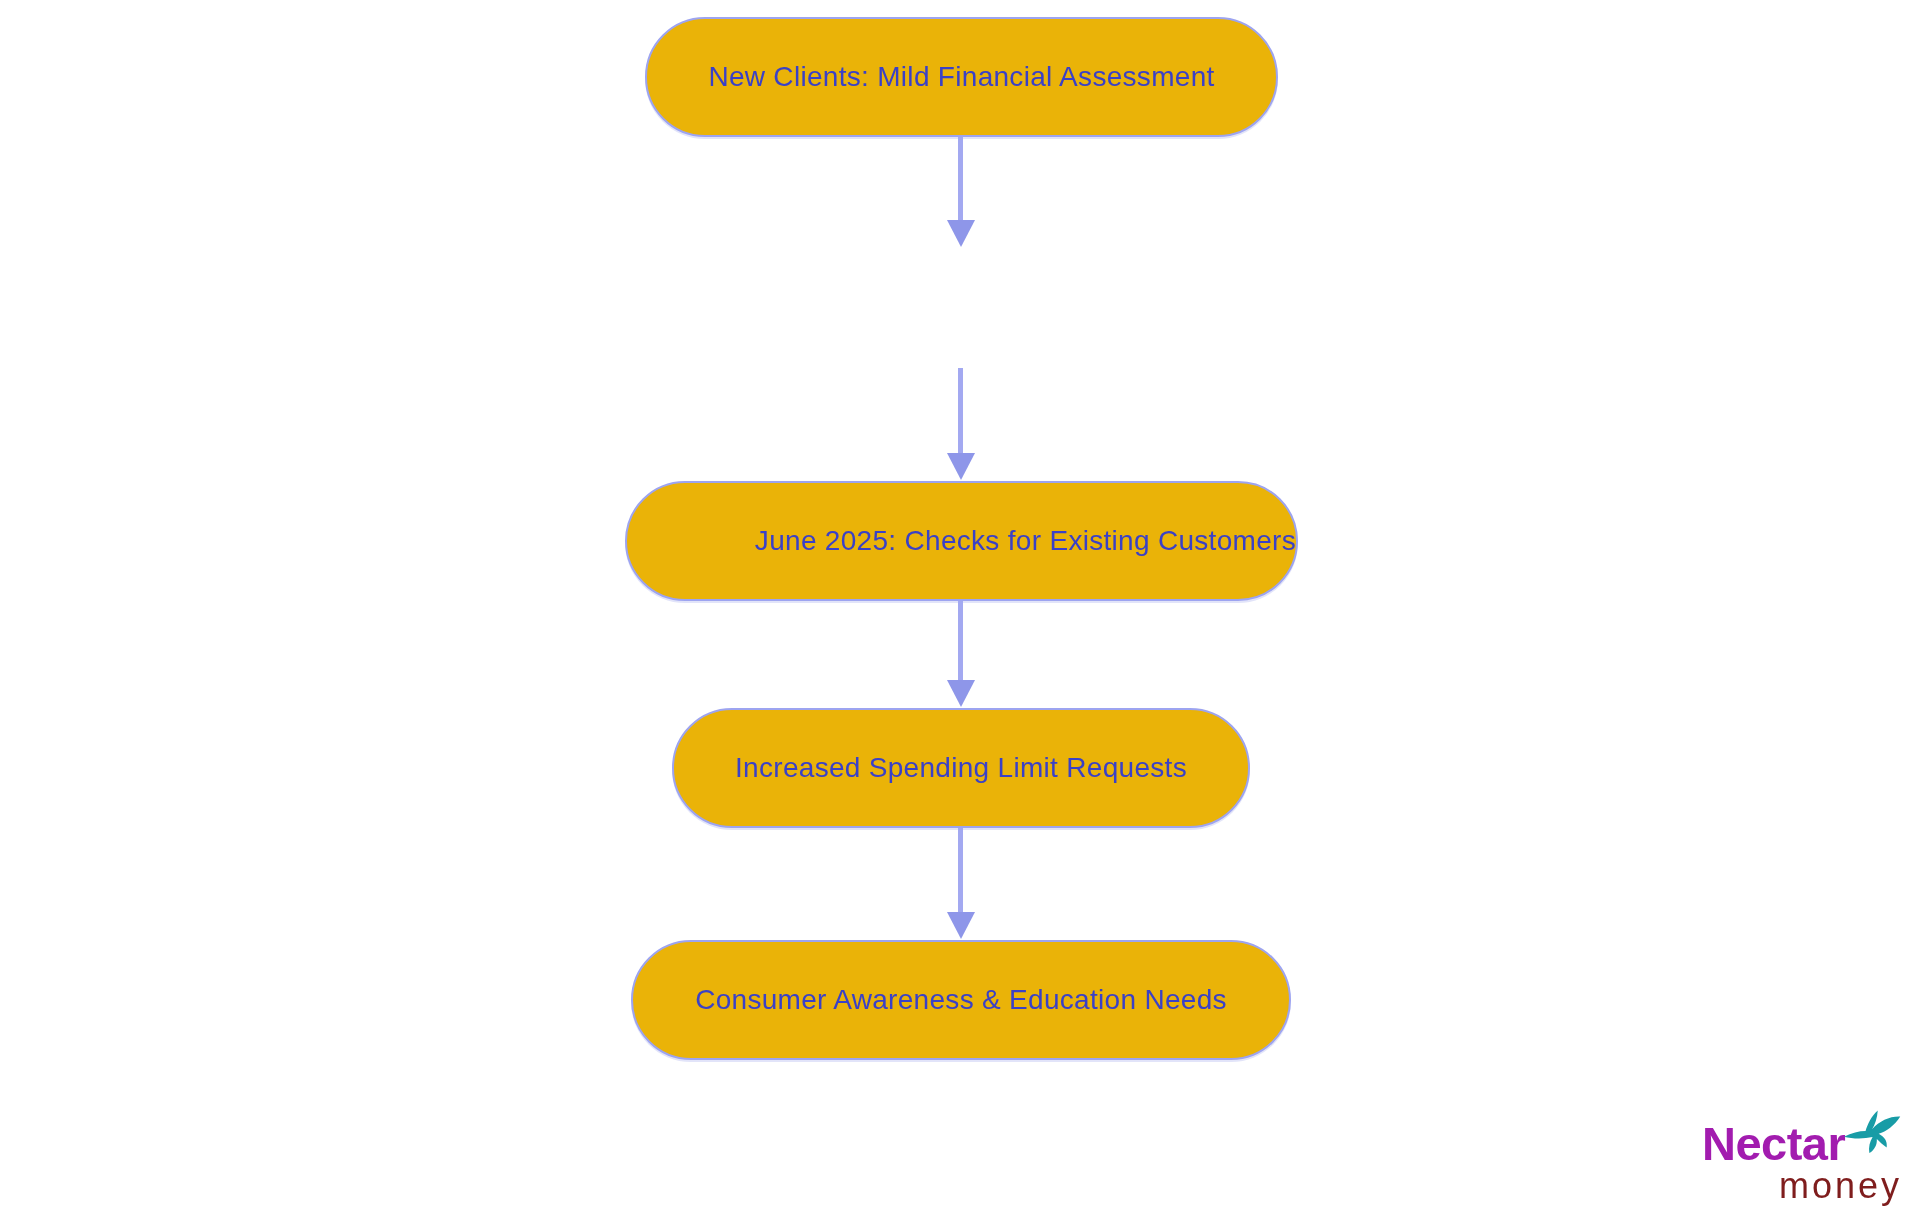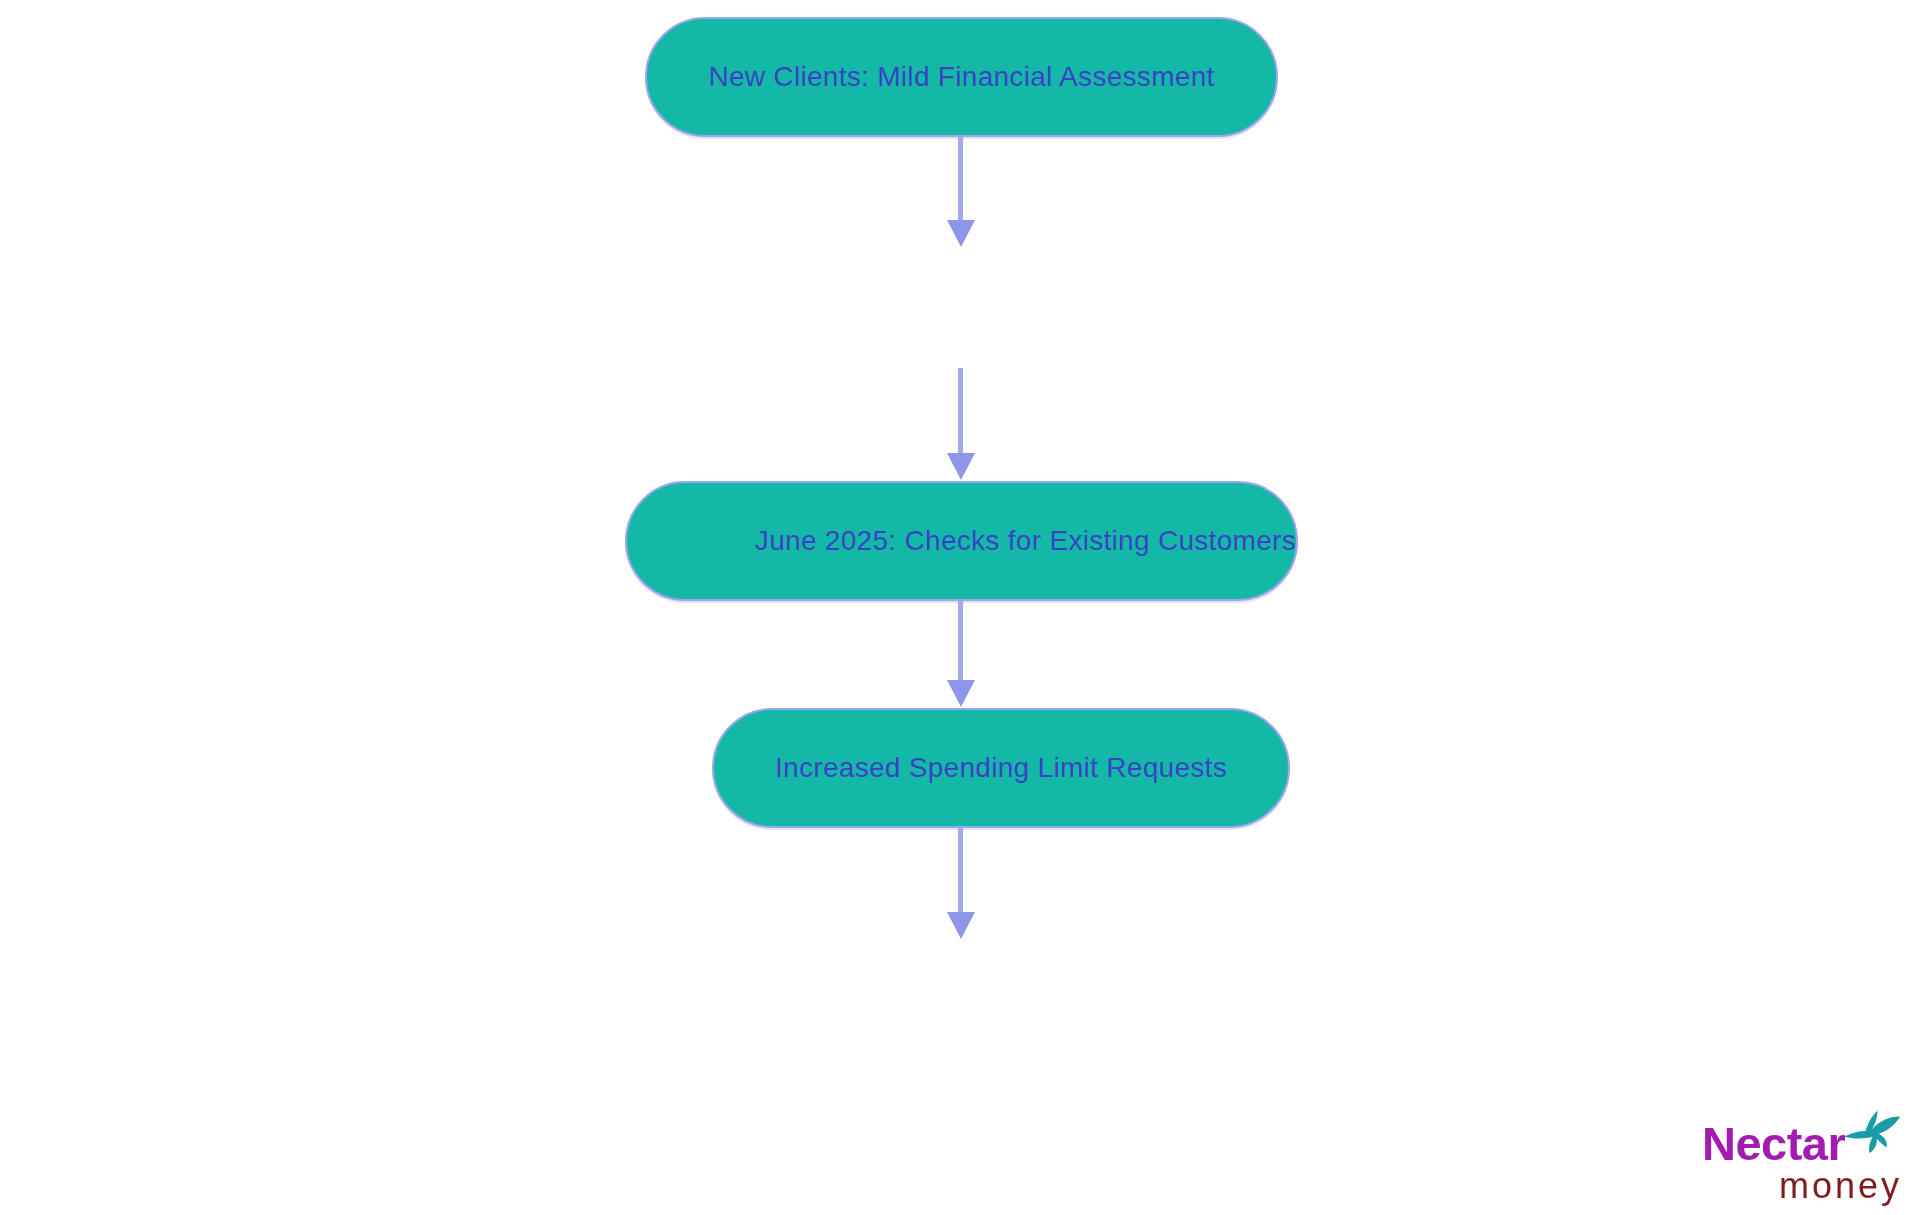--- a/index.html
+++ b/index.html
@@ -12,39 +12,39 @@
     position: relative;
     width: 1920px;
     height: 1215px;
     background: #ffffff;
     overflow: hidden;
   }
   .node {
     position: absolute;
     box-sizing: border-box;
     height: 120px;
-    background: #14b8a6;
+    background: #eab308;
     border: 2px solid #9da4f0;
     border-radius: 60px;
     display: flex;
     align-items: center;
     justify-content: center;
     box-shadow: 0 2px 0 rgba(140,148,230,0.25);
   }
   .node-label {
     color: #3a41c7;
     font-size: 28px;
     letter-spacing: 0.3px;
     white-space: nowrap;
     text-align: center;
   }
   .n1 { left: 645px; top: 17px;  width: 633px; }
   .n2 { left: 633px; top: 248px; width: 655px; }
   .n3 { left: 625px; top: 481px; width: 673px; justify-content: flex-end; }
-  .n4 { left: 712px; top: 708px; width: 578px; }
+  .n4 { left: 672px; top: 708px; width: 578px; }
   .n5 { left: 631px; top: 940px; width: 660px; }
 
   .arrow-line {
     position: absolute;
     left: 958px;
     width: 5px;
     background: #a3a9f1;
   }
   .arrow-head {
     position: absolute;
@@ -122,20 +122,23 @@
   <div class="arrow-line a3-line"></div>
   <div class="arrow-head a3-head"></div>
 
   <div class="node n4">
     <span class="node-label">Increased Spending Limit Requests</span>
   </div>
 
   <div class="arrow-line a4-line"></div>
   <div class="arrow-head a4-head"></div>
 
+  <div class="node n5">
+    <span class="node-label">Consumer Awareness &amp; Education Needs</span>
+  </div>
 
   <div class="logo">
     <span class="logo-brand">Nectar</span>
     <svg class="logo-bird" viewBox="0 0 64 48" xmlns="http://www.w3.org/2000/svg">
       <path fill="#189ca6" d="M0,30
         C8,26 16,24 23,24
         C25,17 29,8 36,2
         C35.5,10 33,17 30,22
         C38,13 49,8 60,8.5
         C54,18 45,24.5 37,27

